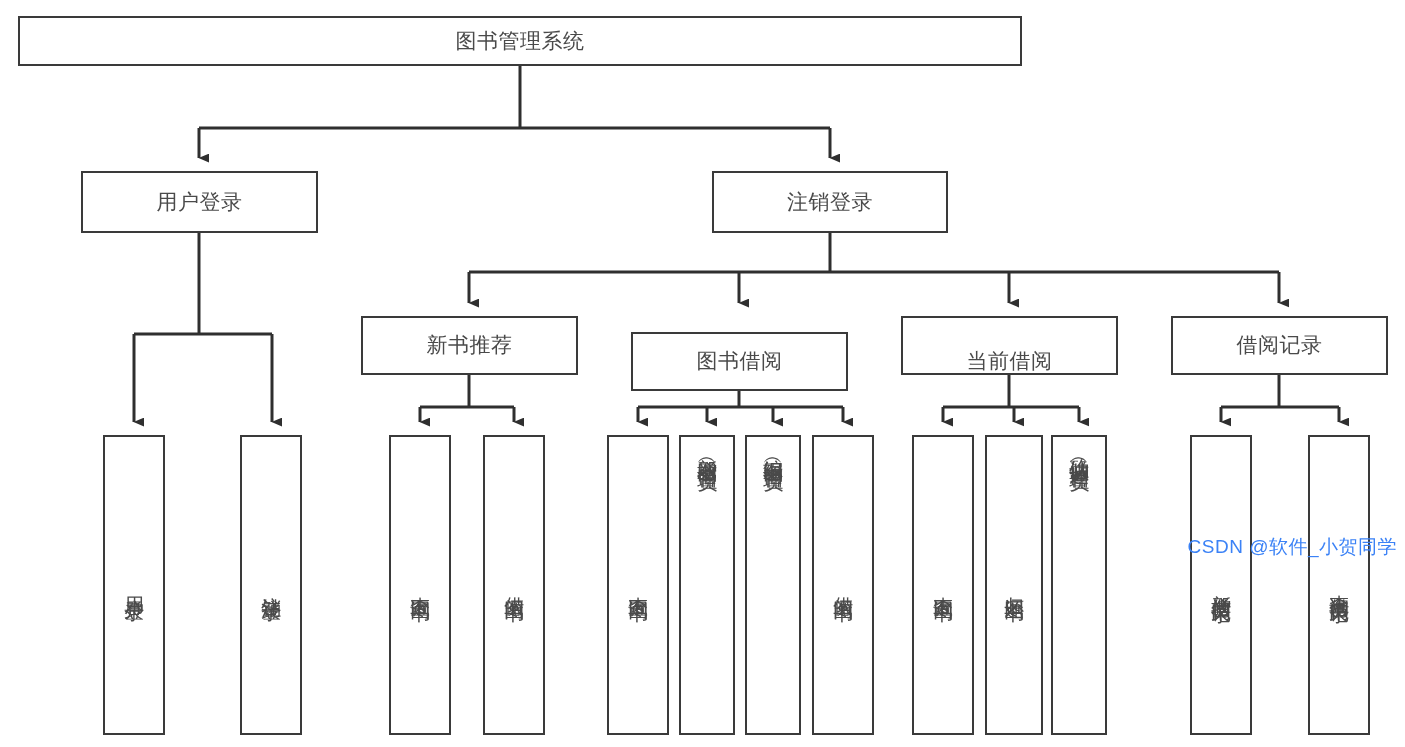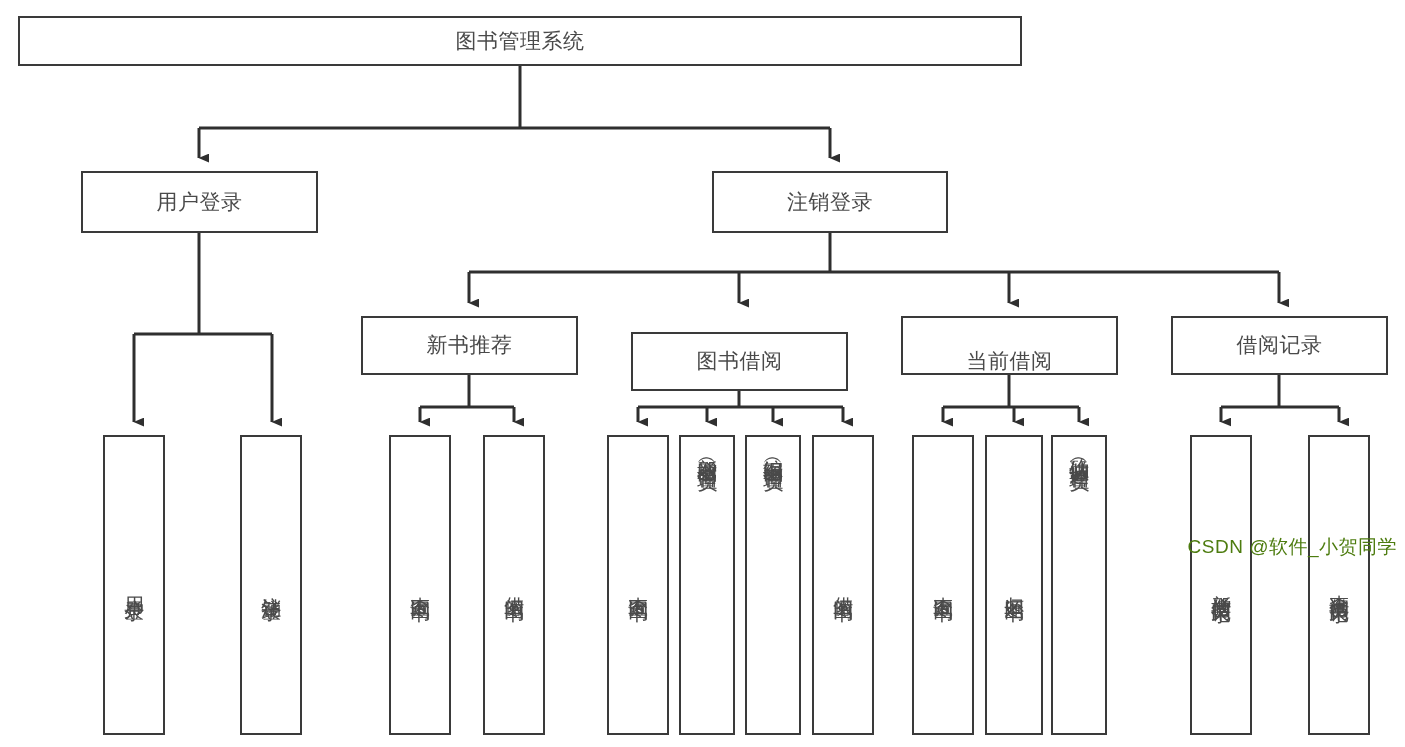--- a/index.html
+++ b/index.html
@@ -55,21 +55,21 @@
     padding-top: 6px;
   }
   .node-box.vertical.centered {
     align-items: center;
     padding-top: 0;
   }
   .watermark {
     position: absolute;
     right: 8px;
     bottom: 6px;
-    color: #4d7c0f;
+    color: #3b82f6;
     font-size: 19px;
     white-space: nowrap;
     letter-spacing: 0.5px;
     font-family: "Liberation Sans", "DejaVu Sans", sans-serif;
     pointer-events: none;
   }
 </style>
 </head>
 <body>
 

